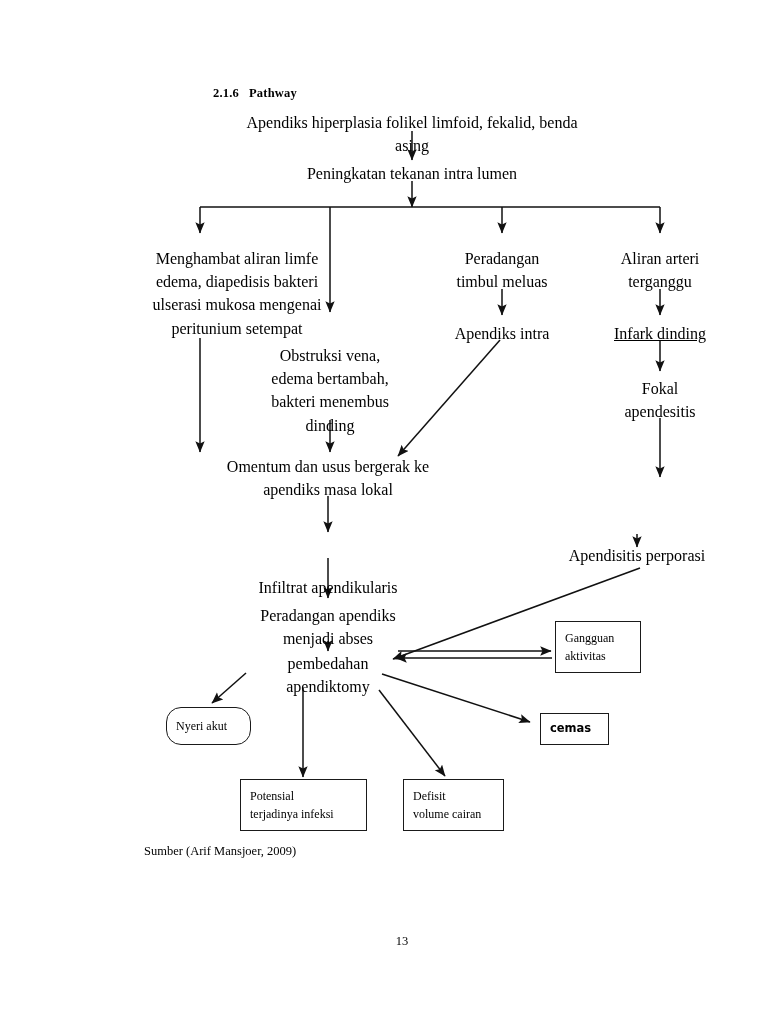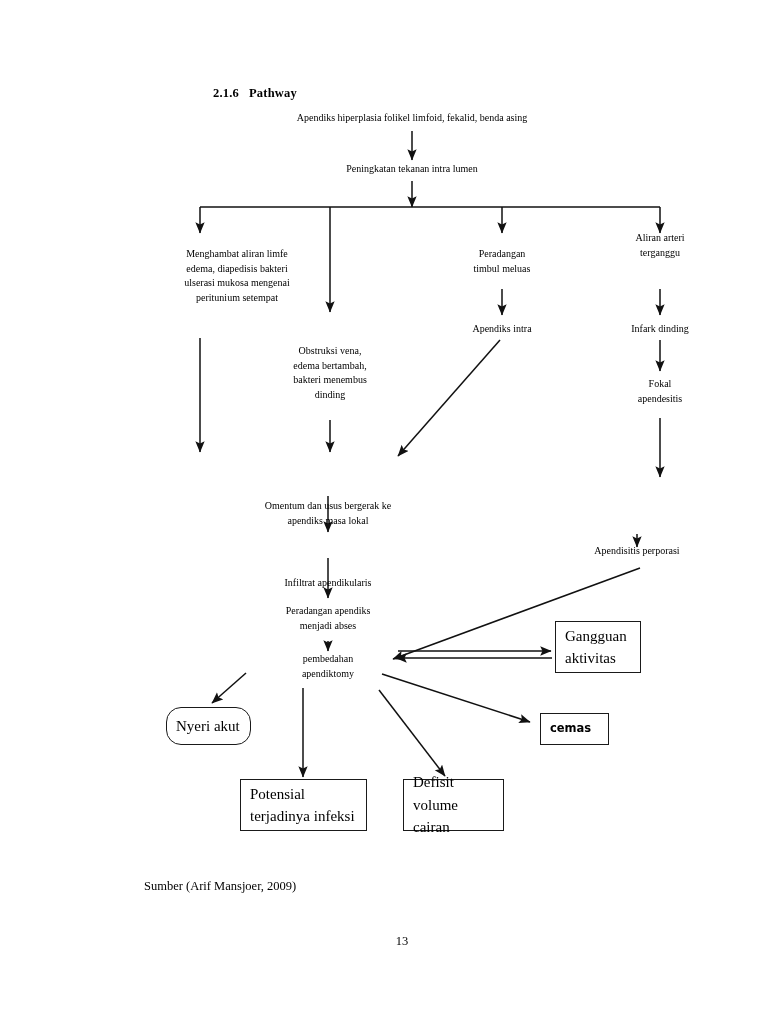--- a/index.html
+++ b/index.html
@@ -25,38 +25,38 @@
   #arrows {
     position: absolute;
     left: 0;
     top: 0;
     width: 768px;
     height: 1024px;
     pointer-events: none;
   }
   .node {
     position: absolute;
-    font-size: 10px;
+    font-size: 16px;
     line-height: 1.45;
     text-align: center;
     white-space: pre-line;
     color: #000;
   }
   .heading {
     position: absolute;
     font-size: 12.5px;
     font-weight: bold;
     letter-spacing: .2px;
   }
   .heading .num { margin-right: 10px; }
   .boxed {
     position: absolute;
     border: 1.2px solid #1a1a1a;
     background: #fff;
-    font-size: 15px;
+    font-size: 12px;
     line-height: 1.5;
     text-align: left;
     white-space: pre-line;
     box-sizing: border-box;
     display: flex;
     align-items: center;
     padding: 2px 9px;
   }
   .boxed.sans {
     font-family: "DejaVu Sans", "Liberation Sans", sans-serif;
@@ -149,31 +149,31 @@
 peritunium setempat</div>
 
   <div class="node" style="left:258px; top:344px; width:144px;">Obstruksi vena,
 edema bertambah,
 bakteri menembus
 dinding</div>
 
   <div class="node" style="left:442px; top:247px; width:120px;">Peradangan
 timbul meluas</div>
 
-  <div class="node" style="left:604px; top:231px; width:112px;">Aliran arteri
+  <div class="node" style="left:604px; top:247px; width:112px;">Aliran arteri
 terganggu</div>
 
   <div class="node" style="left:437px; top:322px; width:130px;">Apendiks intra</div>
 
-  <div class="node" style="left:604px; top:322px; width:112px;">Infark dinding</div>
+  <div class="node" style="left:604px; top:322px; width:112px;text-decoration:underline;">Infark dinding</div>
 
   <div class="node" style="left:604px; top:377px; width:112px;">Fokal
 apendesitis</div>
 
-  <div class="node" style="left:198px; top:455px; width:260px;margin-top:44px;">Omentum dan usus bergerak ke
+  <div class="node" style="left:198px; top:455px; width:260px;">Omentum dan usus bergerak ke
 apendiks masa lokal</div>
 
 
   <div class="node" style="left:248px; top:556px; width:160px;margin-top:20px;">Infiltrat apendikularis</div>
 
   <div class="node" style="left:557px; top:544px; width:160px;">Apendisitis perporasi</div>
 
   <div class="node" style="left:253px; top:604px; width:150px;">Peradangan apendiks
 menjadi abses</div>
 
@@ -186,17 +186,17 @@
   <div class="boxed" style="left:166px; top:707px; width:85px; height:38px;border-radius:15px;">Nyeri akut</div>
 
   <div class="boxed sans" style="left:540px; top:713px; width:69px; height:32px;text-align:center;">cemas</div>
 
   <div class="boxed" style="left:240px; top:779px; width:127px; height:52px;">Potensial
 terjadinya infeksi</div>
 
   <div class="boxed" style="left:403px; top:779px; width:101px; height:52px;">Defisit
 volume cairan</div>
 
-  <div class="footer" style="left:144px; top:879px;">Sumber (Arif Mansjoer, 2009)</div>
+  <div class="footer" style="left:144px; top:844px;">Sumber (Arif Mansjoer, 2009)</div>
 
   <div class="pageno" style="left:0; top:934px; width:768px;margin-left:18px;">13</div>
 
 </div>
 
 </body></html>

